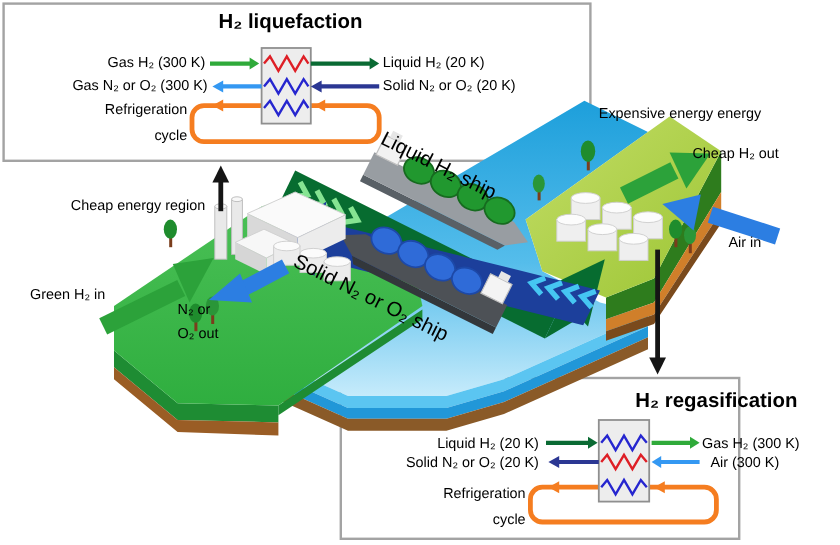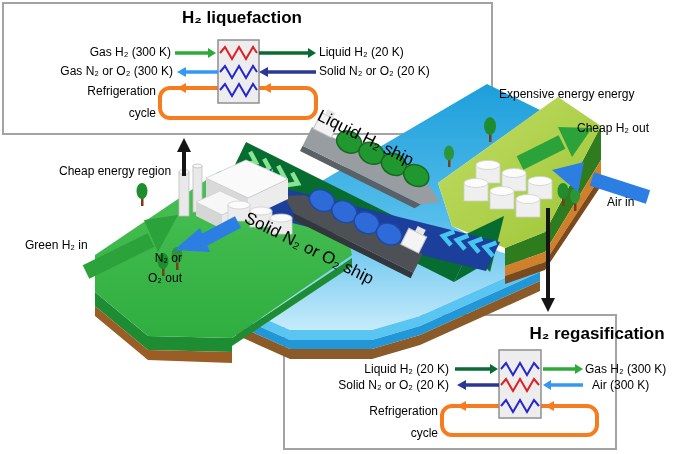--- a/index.html
+++ b/index.html
@@ -275,18 +275,18 @@
     <div class="t right" style="left:4px;top:78px;width:148px;">Refrigeration</div>
     <div class="t right" style="left:4px;top:100px;width:148px;">cycle</div>
   </section>
 
   <div id="labels">
     <div class="t" style="left:20px;top:162px;margin-left:39px;">Cheap energy region</div>
     <div class="t" style="left:499px;top:85px;">Expensive energy energy</div>
     <div class="t" style="left:577px;top:119px;">Cheap H₂ out</div>
     <div class="t" style="left:607px;top:193px;">Air in</div>
     <div class="t" style="left:25px;top:236px;">Green H₂ in</div>
-    <div class="t two-line" style="left:148px;top:248px;text-align:right;"><span>N₂ or</span><br><span>O₂ out</span></div>
+    <div class="t two-line" style="left:148px;top:248px;"><span>N₂ or</span><br><span>O₂ out</span></div>
     <div class="t ship-label" style="left:323px;top:106px;">Liquid H₂ ship</div>
     <div class="t ship-label" style="left:250px;top:208px;">Solid N₂ or O₂ ship</div>
   </div>
 
 </div>
 
 </body></html>

